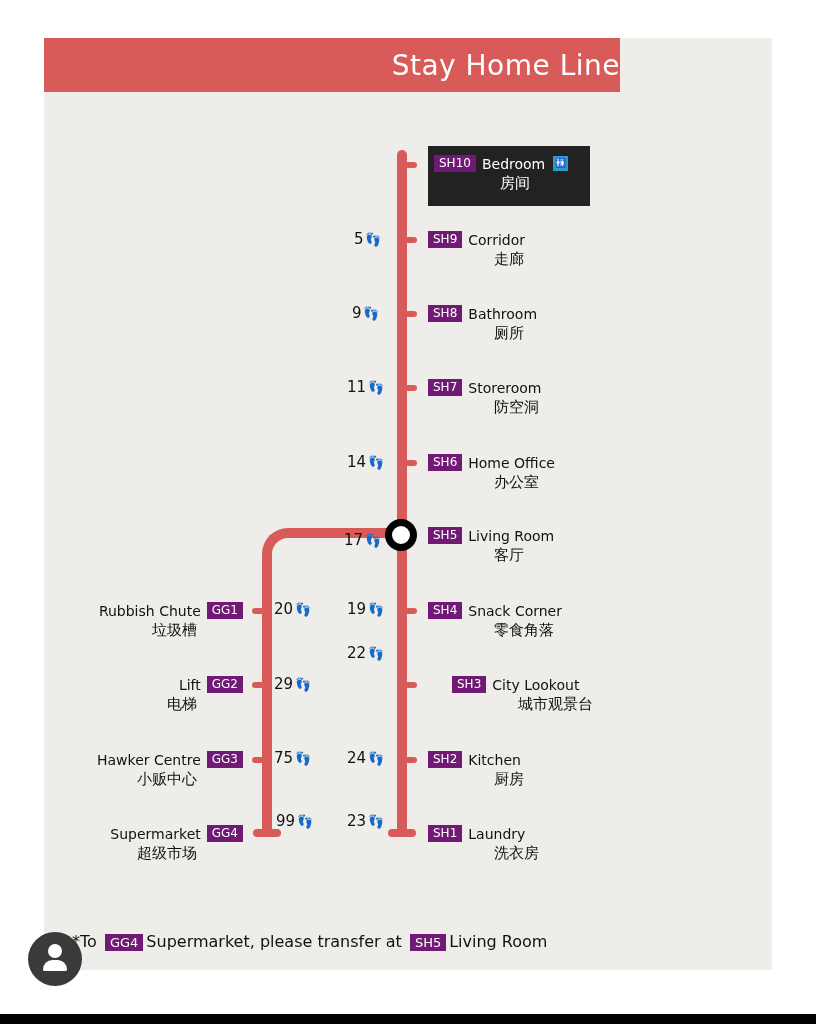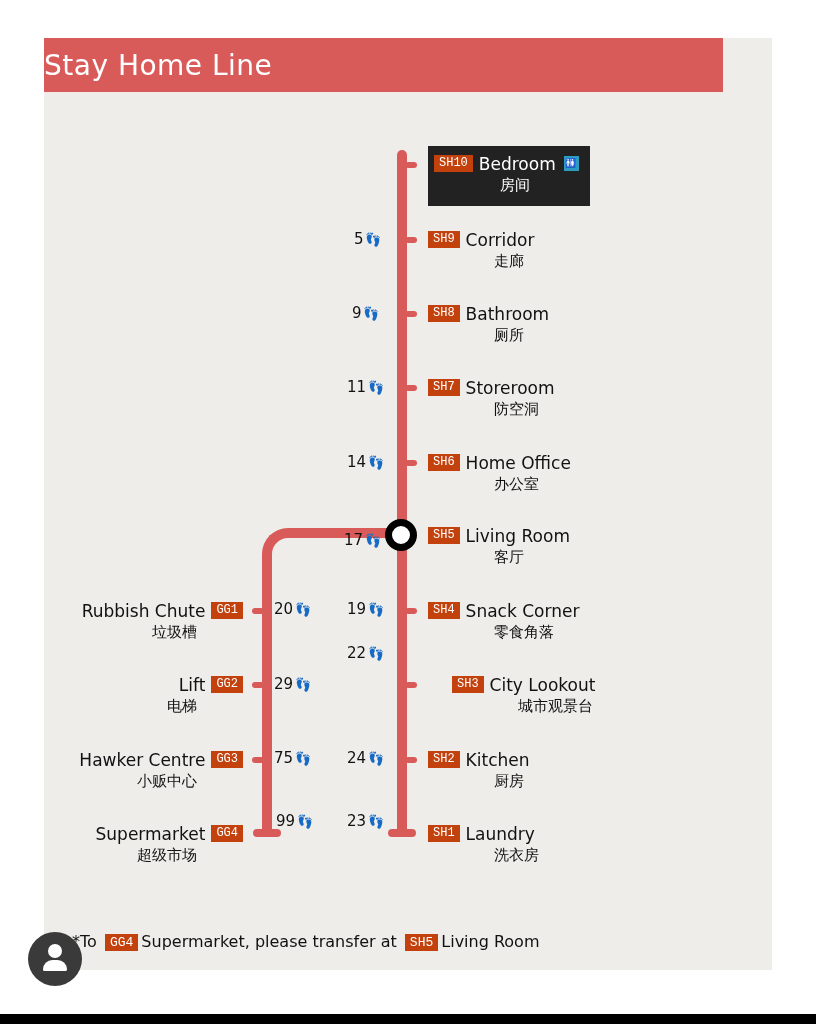--- a/index.html
+++ b/index.html
@@ -6,43 +6,43 @@
   body {
     width: 816px; height: 1024px; position: relative; overflow: hidden;
     background: #ffffff;
     font-family: "DejaVu Sans", sans-serif;
   }
   .poster {
     position: absolute; left: 44px; top: 38px; width: 728px; height: 932px;
     background: #efedea;
   }
   .banner {
-    position: absolute; left: 44px; top: 38px; width: 679px; height: 54px;
+    position: absolute; left: 44px; top: 38px; width: 576px; height: 54px;
     background: #d95b59;
-    color: #fff; font-size: 28px; text-align: left; line-height: 56px;
+    color: #fff; font-size: 28px; text-align: right; line-height: 56px;
     font-family: "DejaVu Sans", sans-serif; letter-spacing: 0.5px;
   }
   .track-v { position: absolute; background: #d95b59; }
   .stub { position: absolute; background: #d95b59; height: 6px; width: 12px; border-radius: 3px; }
   .endcap { position: absolute; background: #d95b59; height: 8px; border-radius: 4px; }
   .curve {
     position: absolute; left: 262px; top: 528px; width: 145px; height: 40px;
     border-top: 10px solid #d95b59; border-left: 10px solid #d95b59;
     border-top-left-radius: 26px; box-sizing: border-box;
   }
   .interchange {
     position: absolute; left: 385px; top: 519px; width: 18px; height: 18px;
     border: 7px solid #000; border-radius: 50%; background: #fff;
   }
   .code {
-    display: inline-block; background: #c2410c; color: #fff;
-    font-size: 12px; padding: 1px 5px; line-height: 15px; vertical-align: middle; font-family: Liberation Mono, monospace;
+    display: inline-block; background: #701a75; color: #fff;
+    font-size: 12px; padding: 1px 5px; line-height: 15px; vertical-align: middle;
   }
   .station { position: absolute; }
-  .station .name { font-size: 17px; color: #111; vertical-align: middle; margin-left: 6px; }
+  .station .name { font-size: 14px; color: #111; vertical-align: middle; margin-left: 6px; }
   .station .cn { font-size: 15px; color: #111; margin-top: 2px; display: block; }
   .station.right .cn { margin-left: 66px; }
   .station.left { text-align: right; }
   .station.left .name { margin-left: 16px; margin-right: 6px; }
   .station.left .cn { margin-right: 46px; }
   .highlight {
     position: absolute; left: 428px; top: 146px; width: 162px; height: 60px;
     background: #222; box-sizing: border-box; padding: 7px 0 0 6px;
   }
   .highlight .name { color: #fff; }

